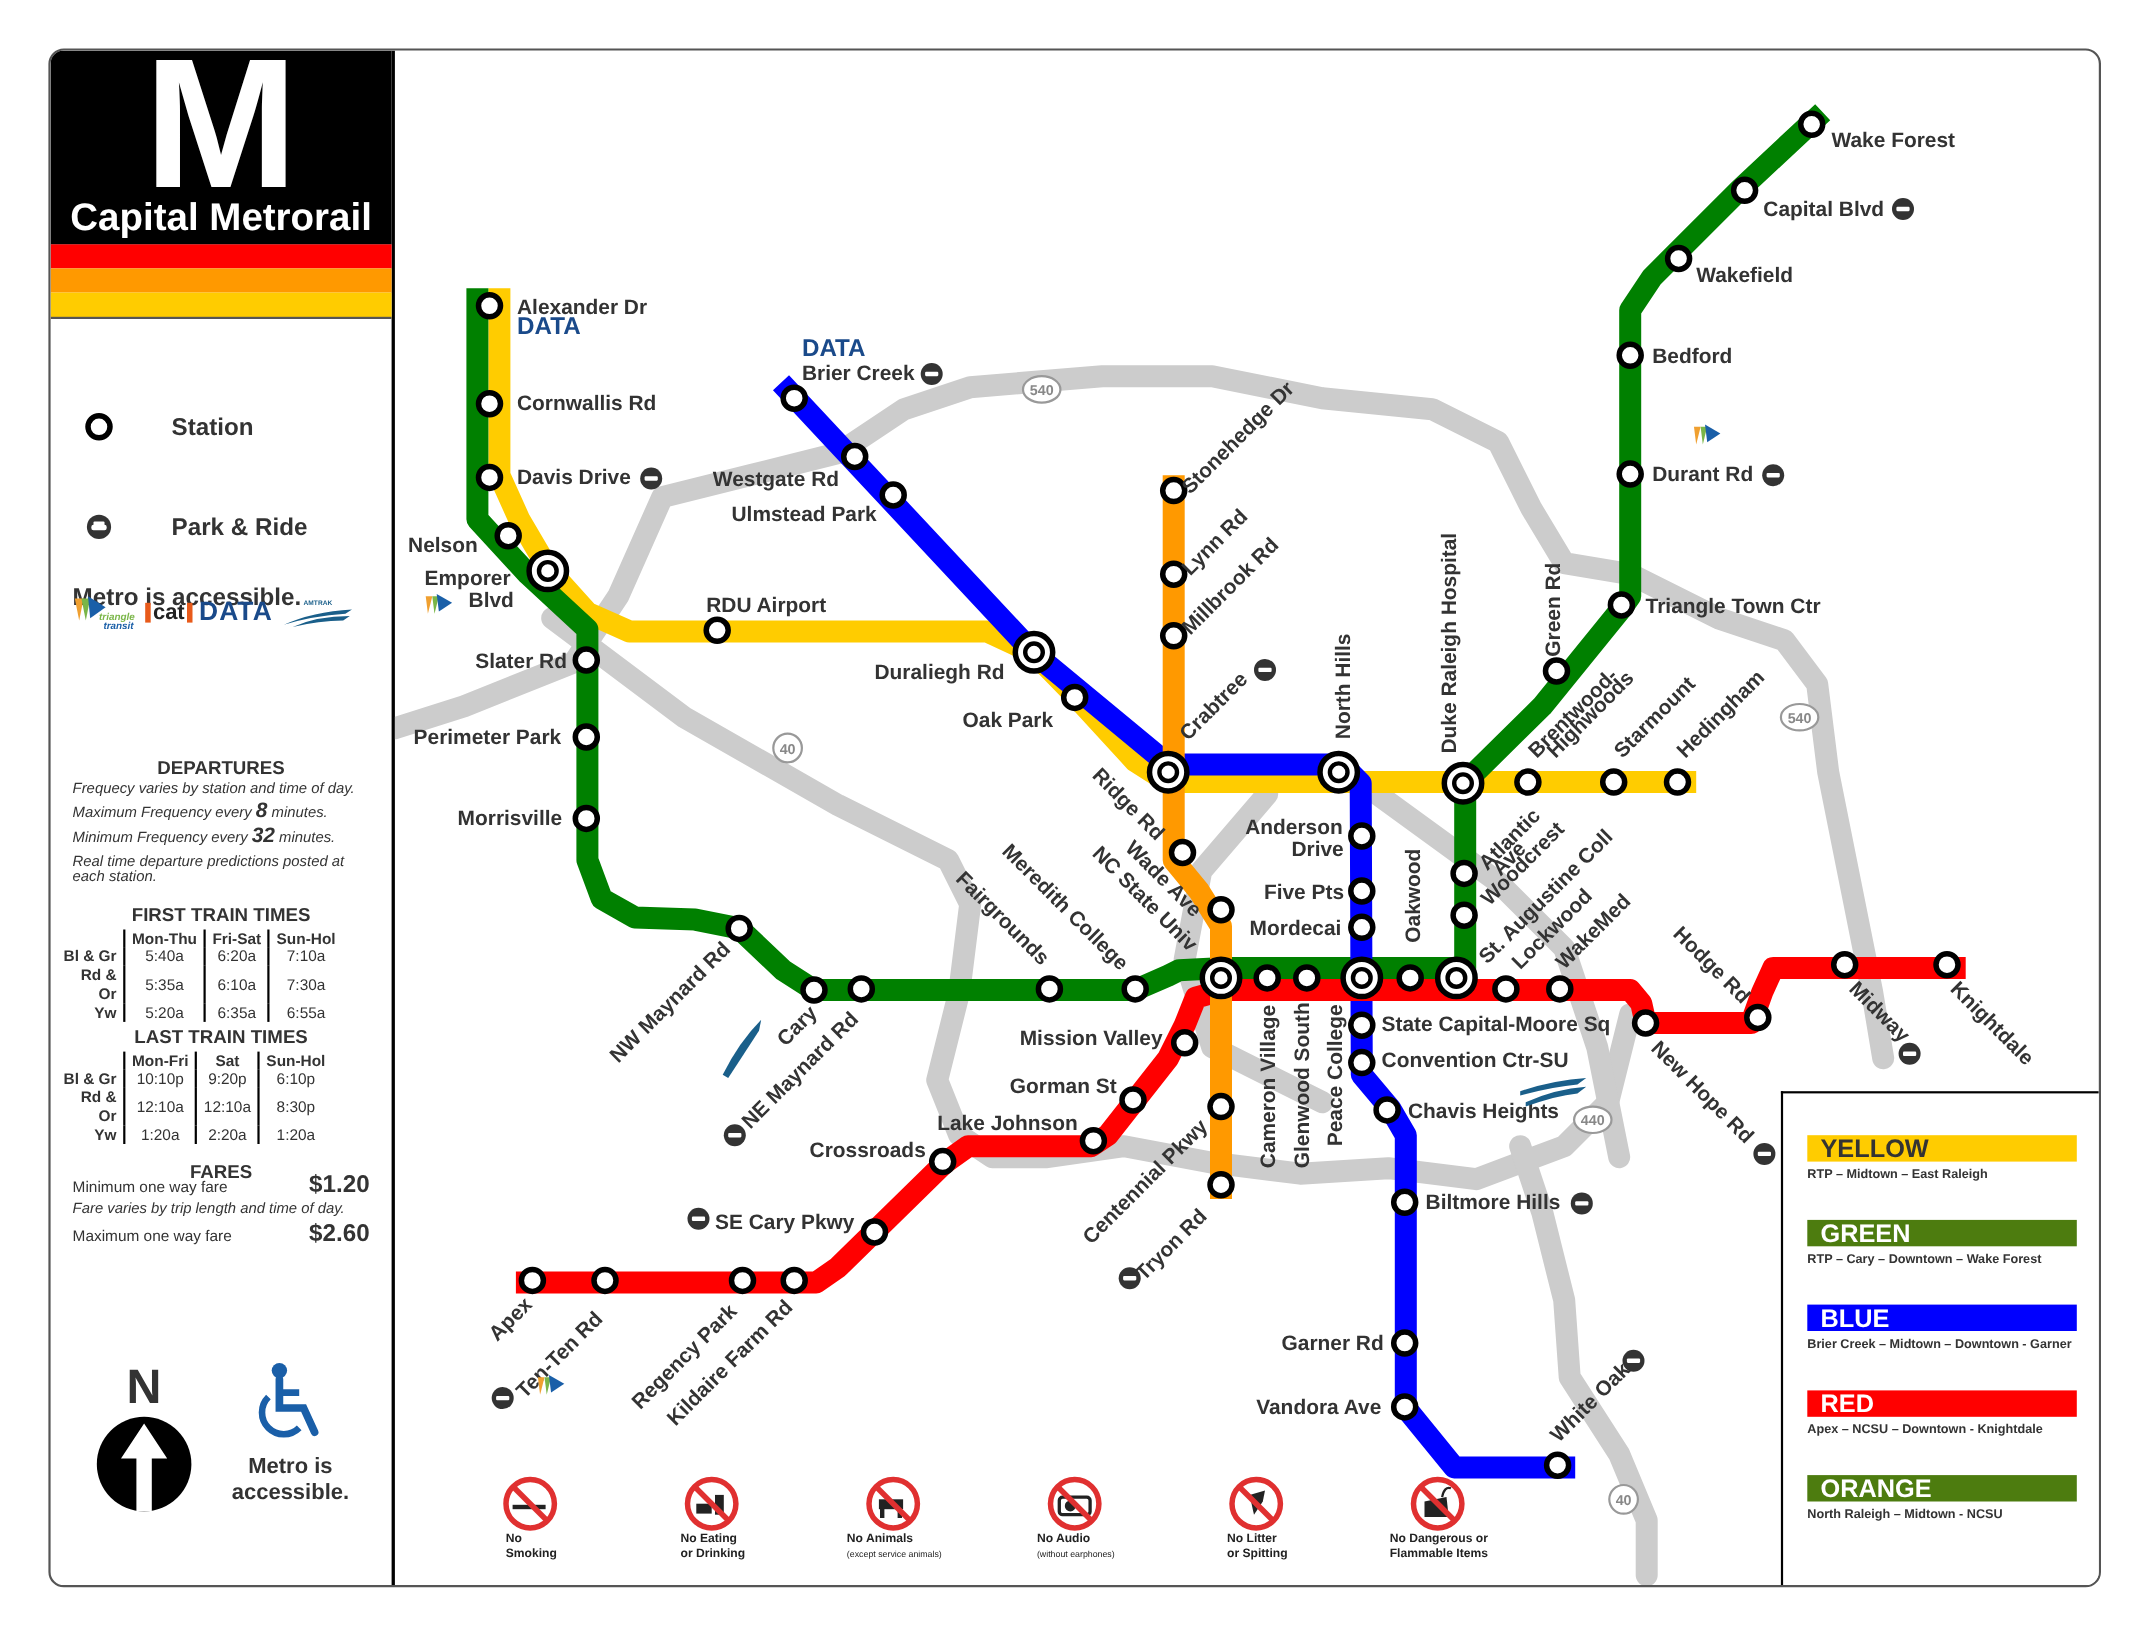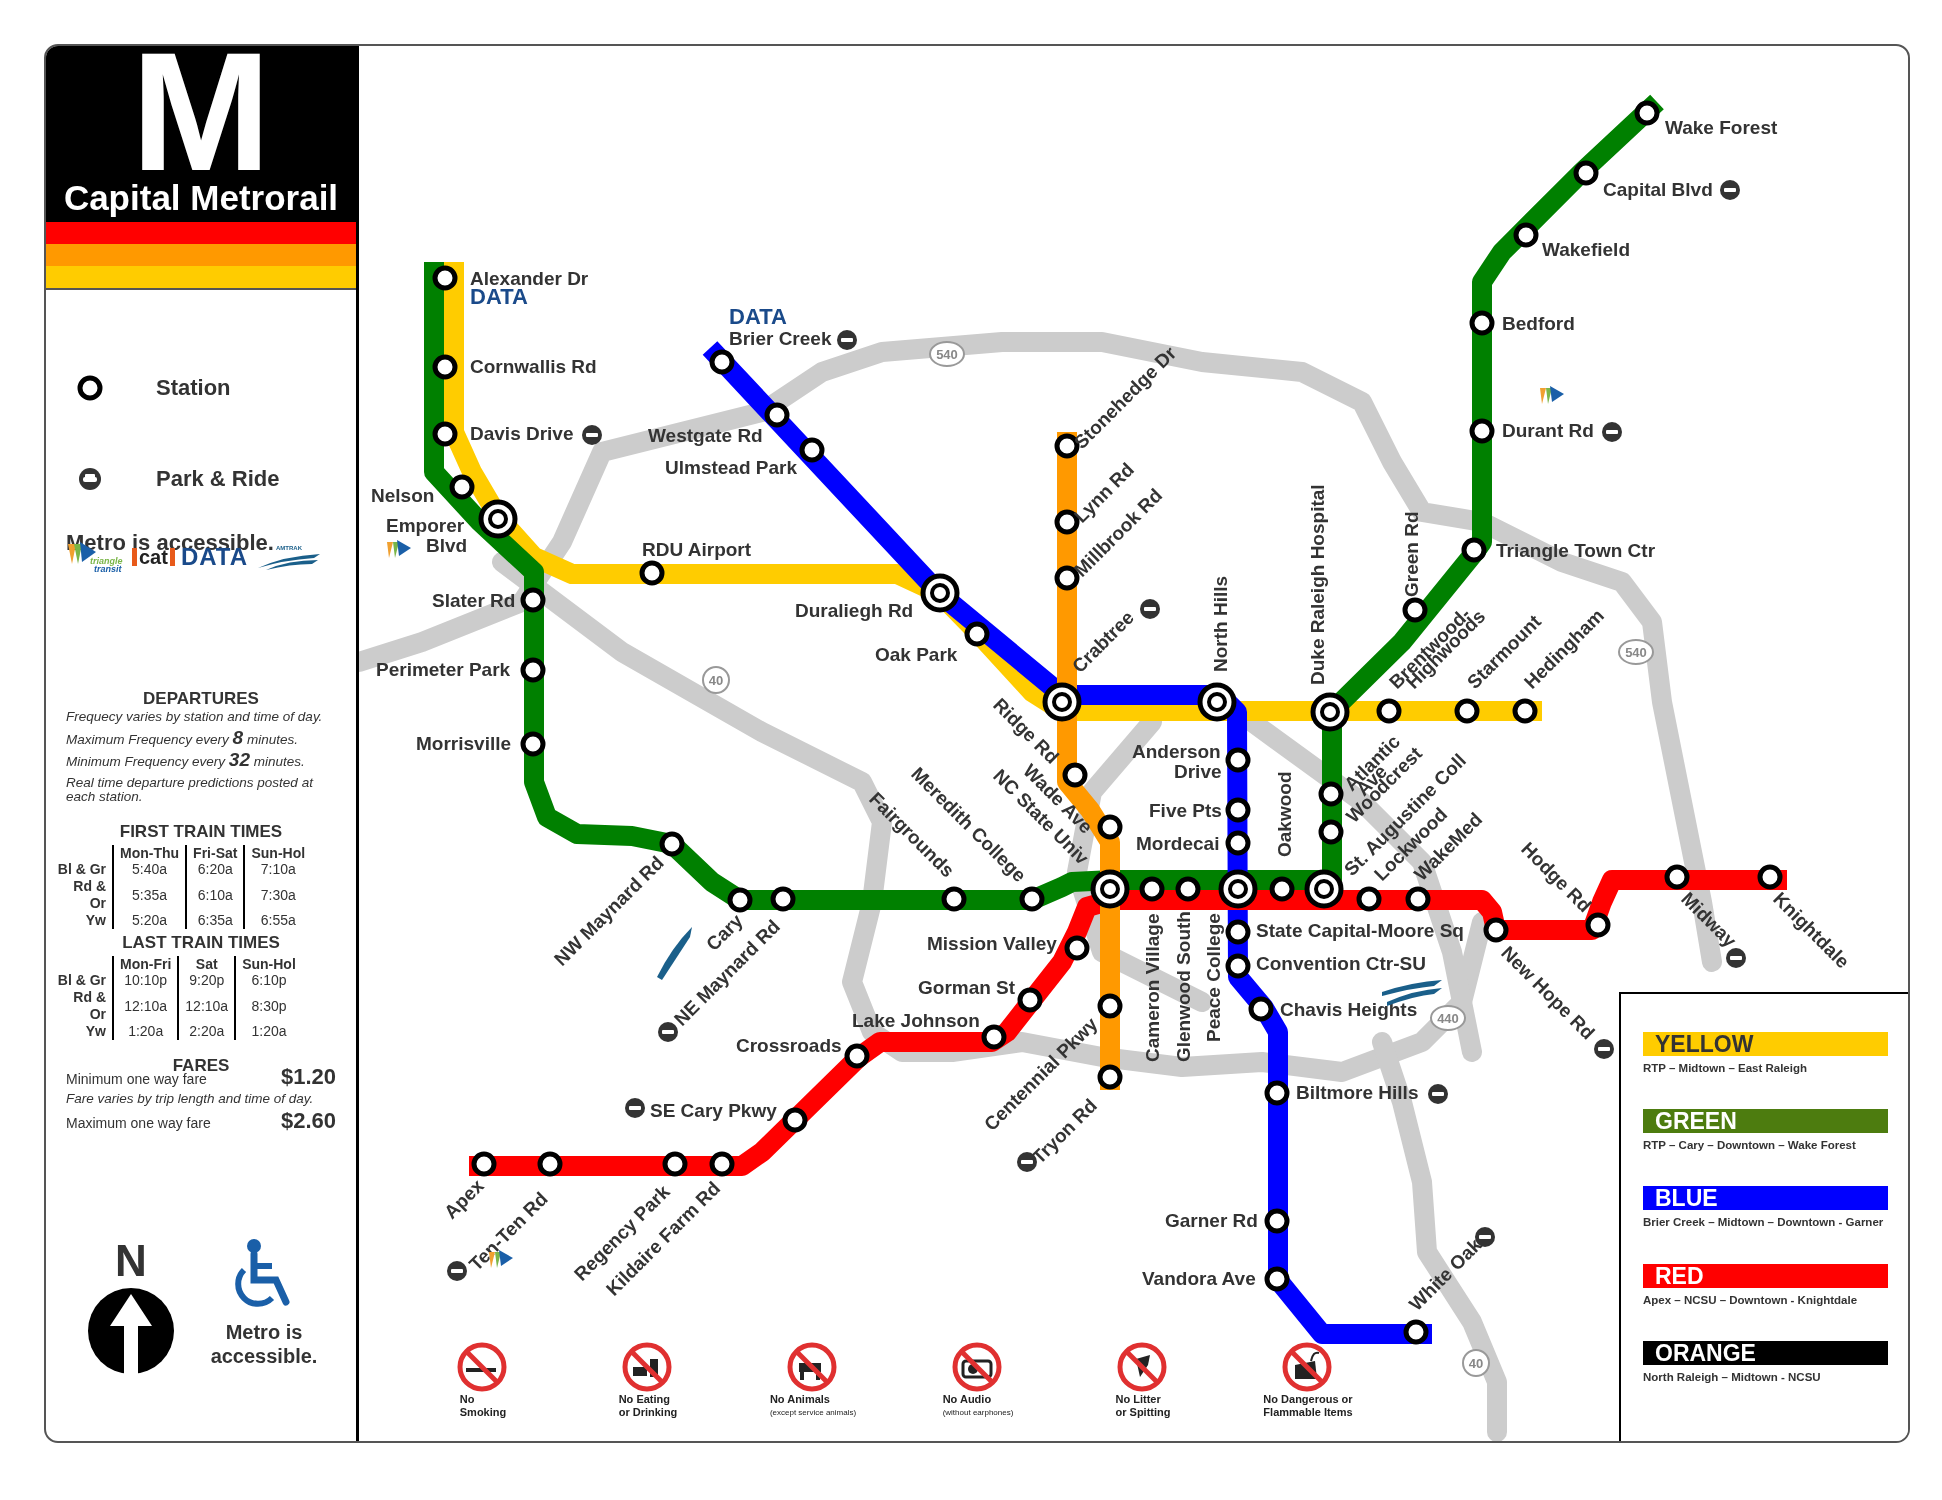--- a/index.html
+++ b/index.html
@@ -563,18 +563,18 @@
       </div>
       <div class="ll-item" style="top:192px">
         <div class="ll-bar" style="background:#0000ff">BLUE</div>
         <div class="ll-desc">Brier Creek – Midtown – Downtown - Garner</div>
       </div>
       <div class="ll-item" style="top:270px">
         <div class="ll-bar" style="background:#ff0000">RED</div>
         <div class="ll-desc">Apex – NCSU – Downtown - Knightdale</div>
       </div>
       <div class="ll-item" style="top:347px">
-        <div class="ll-bar" style="background:#000000">ORANGE</div>
+        <div class="ll-bar" style="background:#4d7c0f">ORANGE</div>
         <div class="ll-desc">North Raleigh – Midtown - NCSU</div>
       </div>
     </div>
   </div>
 </div>
 
 </body></html>

